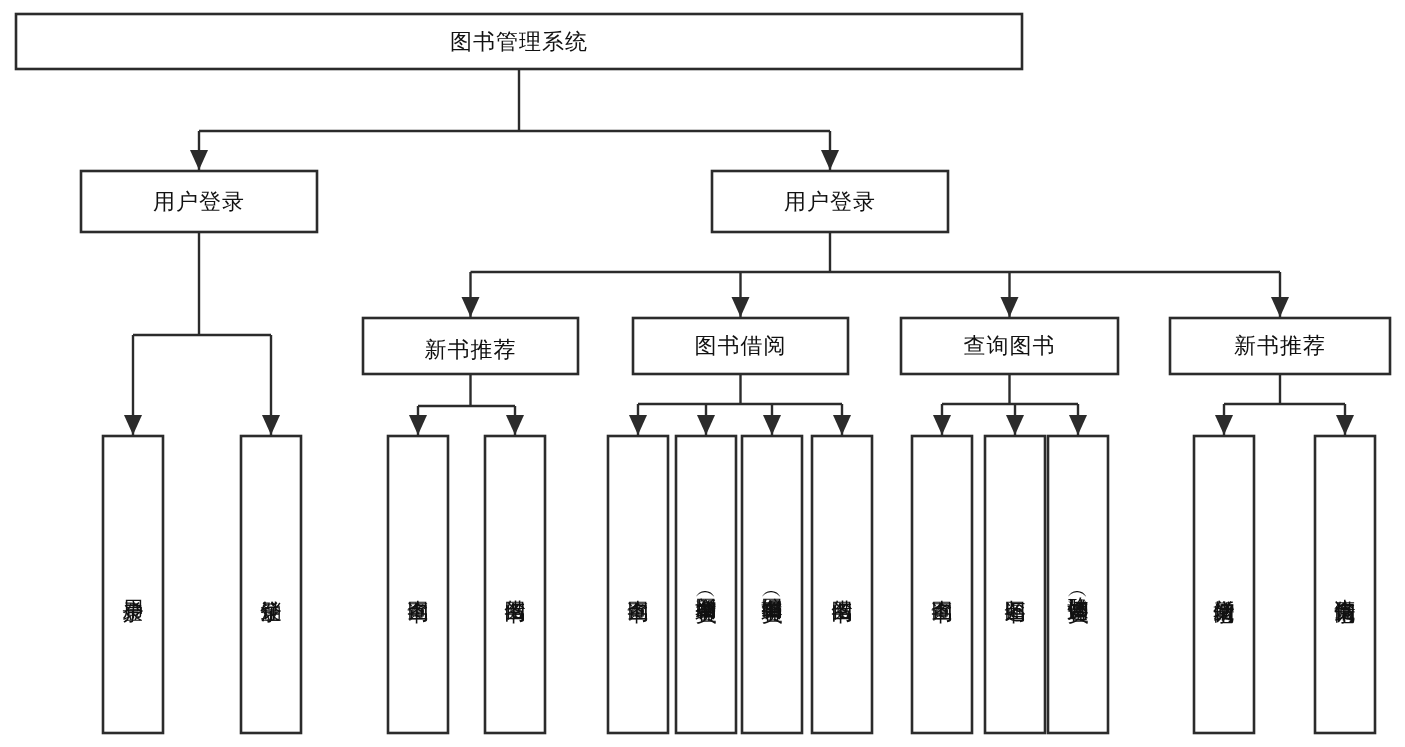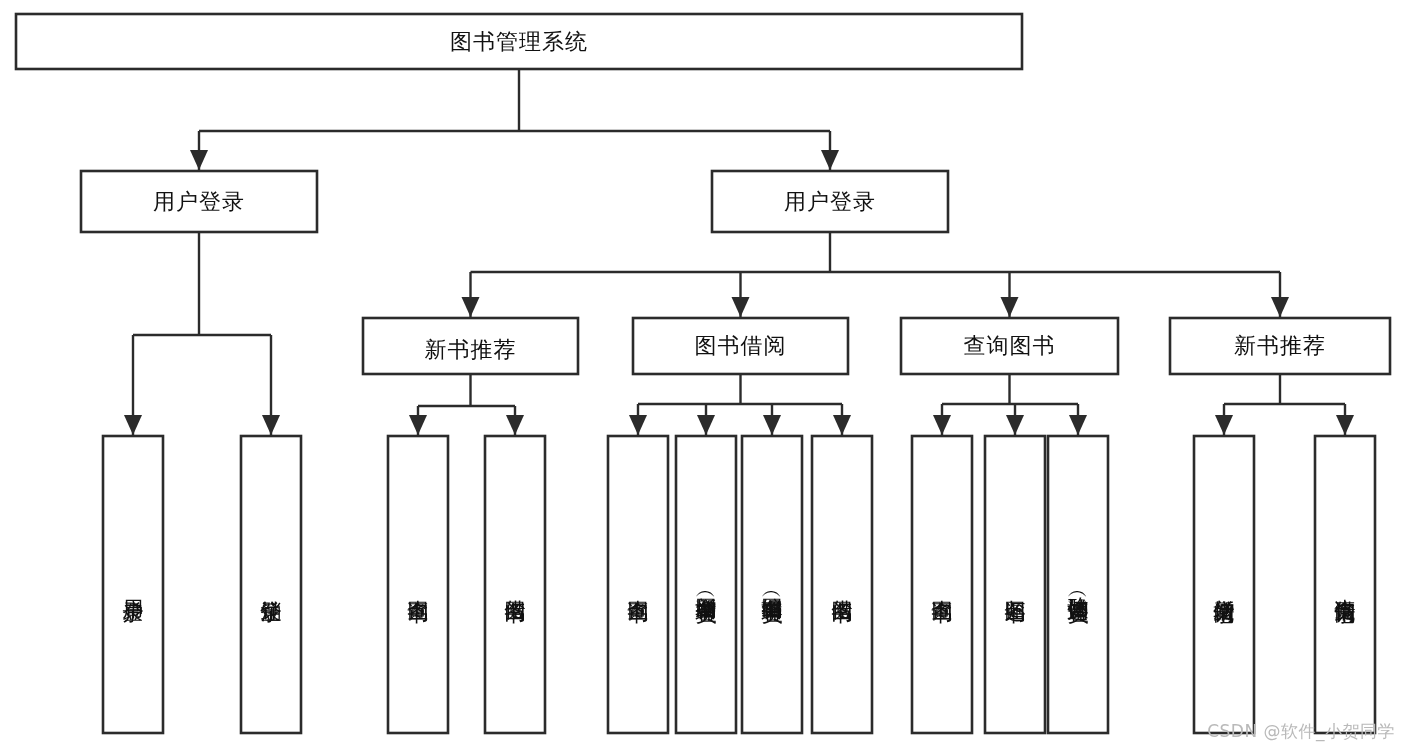--- a/index.html
+++ b/index.html
@@ -178,14 +178,13 @@
       <div class="vtext" style="left: 676px; top: 436px; width: 60px; height: 297px;">新增图书（管理员）</div>
       <div class="vtext" style="left: 742px; top: 436px; width: 60px; height: 297px;">编辑图书（管理员）</div>
       <div class="vtext" style="left: 812px; top: 436px; width: 60px; height: 297px;">借阅图书</div>
       <div class="vtext" style="left: 912px; top: 436px; width: 60px; height: 297px;">查询图书</div>
       <div class="vtext" style="left: 985px; top: 436px; width: 60px; height: 297px;">归还图书</div>
       <div class="vtext" style="left: 1048px; top: 436px; width: 60px; height: 297px;">确认归还（管理员）</div>
       <div class="vtext" style="left: 1194px; top: 436px; width: 60px; height: 297px;">新增借阅记录</div>
       <div class="vtext" style="left: 1315px; top: 436px; width: 60px; height: 297px;">查询借阅记录</div>
     </div>
 
-  <div class="watermark">CSDN @软件_小贺同学</div>
 </div>
 
 </body></html>

